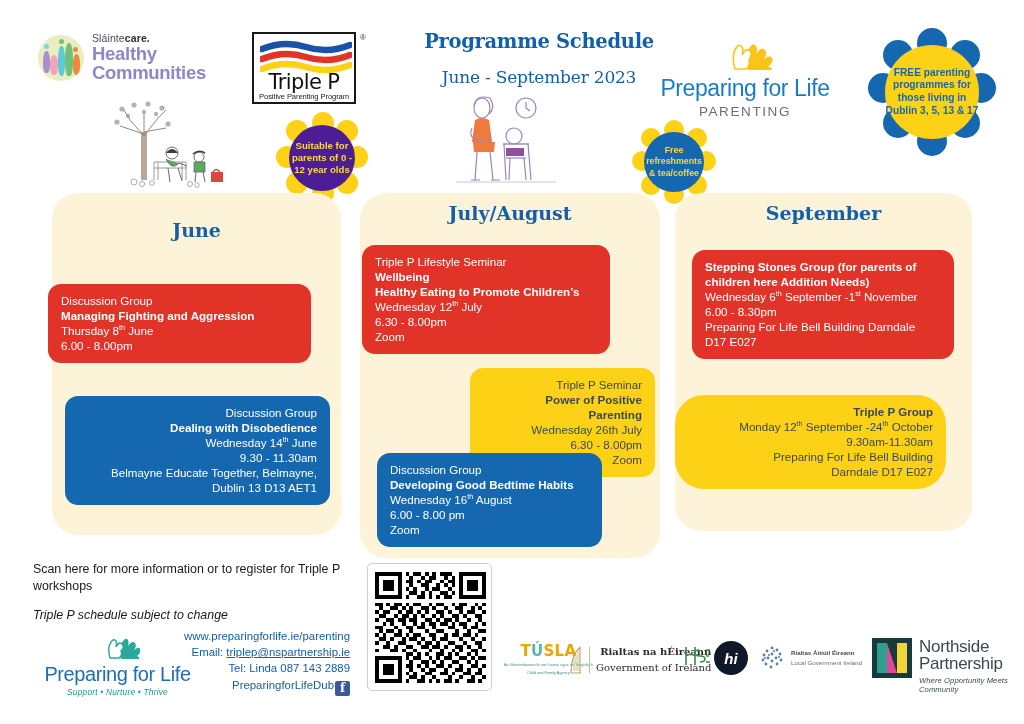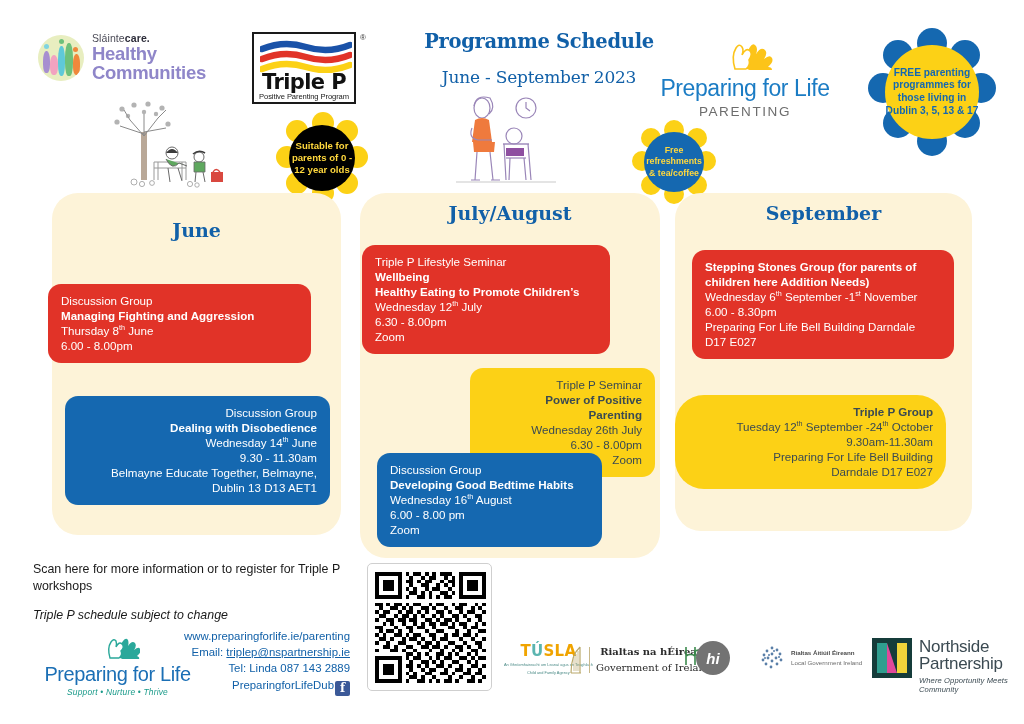--- a/index.html
+++ b/index.html
@@ -21,21 +21,21 @@
   .slainte-text { line-height: 1.04; }
   .slainte-top { font-size: 10.5px; color: #4b4b57; letter-spacing: .1px; }
   .slainte-top b { color: #2d2d3a; }
   .slainte-big { font-size: 18.5px; font-weight: bold; color: #8f86c9; letter-spacing: -.3px; }
 
   
   .triplep { position: absolute; left: 252px; top: 32px; width: 104px; height: 72px;
              border: 2.4px solid #1a1a1a; background: #fff; }
   .tp-waves { position: absolute; top: 5px; left: 6px; width: 92px; height: 34px; }
   .tp-title { position: absolute; left: 0; right: 0; top: 36px; text-align: center;
-              font-family: "DejaVu Sans", sans-serif; font-weight: bold; font-size: 21px; color: #111; letter-spacing: -.6px; }
+              font-family: "DejaVu Sans", sans-serif; font-weight: normal; font-size: 21px; color: #111; letter-spacing: -.6px; }
   .tp-sub { position: absolute; left: 0; right: 0; top: 58px; text-align: center;
             font-size: 7.6px; color: #1a1a1a; letter-spacing: -.1px; }
   .tp-reg { position: absolute; left: 360px; top: 33px; font-size: 8px; color: #333; }
 
   
   .title-block { position: absolute; left: 414px; top: 30px; width: 250px; text-align: center; }
   .ptitle { font-family: "DejaVu Serif", serif; font-weight: bold; font-size: 19.5px; color: #1160a8; letter-spacing: -.3px; }
   .psub { font-family: "DejaVu Serif", serif; font-size: 17px; color: #1160a8; margin-top: 14px; letter-spacing: -.2px; }
 
   
@@ -43,21 +43,21 @@
   .pfl-name { font-size: 23px; color: #1b7cc4; letter-spacing: -.4px; margin-top: 1px; }
   .pfl-parenting { font-size: 13.5px; color: #6d6d6d; letter-spacing: 1.6px; margin-top: 2px; }
 
   
   .flower { position: absolute; }
   .flower .petals { position: absolute; inset: 0; }
   .flower .core { position: absolute; border-radius: 50%; display: flex;
                   align-items: center; justify-content: center; text-align: center; }
 
   .fl-suitable { left: 276px; top: 112px; width: 92px; height: 92px; }
-  .fl-suitable .core { inset: 13px; background: #000000; color: #ffd83d;
+  .fl-suitable .core { inset: 13px; background: #4c1d95; color: #ffd83d;
                        font-size: 9.6px; font-weight: bold; line-height: 1.28; }
   .fl-free { left: 632px; top: 120px; width: 84px; height: 84px; }
   .fl-free .core { inset: 12px; background: #1568b0; color: #ffd83d;
                    font-size: 8.8px; font-weight: bold; line-height: 1.3; }
   .fl-dublin { left: 868px; top: 28px; width: 128px; height: 128px; }
   .fl-dublin .core { inset: 17px; background: #fcd116; color: #1568b0;
                      font-size: 10.2px; font-weight: bold; line-height: 1.25; }
   .petal { position: absolute; border-radius: 50%; }
 
   
@@ -121,22 +121,22 @@
   .tusla-word .b { color: #5bb5b0; }
   .tusla-sub { font-size: 3.9px; color: #4a8a86; line-height: 1.5; margin-top: 2px; }
 
   .gov { left: 568px; top: 644px; display: flex; align-items: center; gap: 6px; }
   .harp { width: 15px; height: 30px; }
   .gov-div { width: 1px; height: 26px; background: #c8b88a; }
   .gov-txt { font-size: 10px; color: #2b2b2b; line-height: 1.55; font-family: "DejaVu Serif", serif; text-align: right; }
   .gov-txt b { font-weight: bold; }
 
   .hse { left: 684px; top: 645px; }
-  .hi { left: 696px; top: 641px; width: 34px; height: 34px; border-radius: 50%;
-        background: #737373; color: #fff; display: flex; align-items: center;
+  .hi { left: 714px; top: 641px; width: 34px; height: 34px; border-radius: 50%;
+        background: #0f172a; color: #fff; display: flex; align-items: center;
         justify-content: center; font-size: 15px; font-weight: bold; font-style: italic; }
   .lgi { left: 760px; top: 646px; display: flex; align-items: center; gap: 5px; }
   .lgi-dots { width: 26px; height: 24px; }
   .lgi-txt { font-size: 6.2px; color: #6b6b6b; line-height: 1.6; }
   .lgi-txt b { color: #4a4a4a; font-weight: bold; }
 
   .nsp { left: 872px; top: 638px; display: flex; align-items: flex-start; gap: 7px; }
   .nsp-mark { width: 40px; height: 40px; background: #153c3a; position: relative; flex: none; }
   .nsp-name { font-size: 17px; color: #3b4a52; line-height: 1.02; letter-spacing: -.3px; }
   .nsp-tag { font-size: 7.6px; color: #3b4a52; font-style: italic; margin-top: 3px; letter-spacing: .1px; }
@@ -344,21 +344,21 @@
   <span class="ln bold">Stepping Stones Group (for parents of</span>
   <span class="ln bold">children here Addition Needs)</span>
   <span class="ln"><span>Wednesday </span><span>6</span><sup>th</sup><span> September -</span><span>1</span><sup>st</sup><span> November</span></span>
   <span class="ln">6.00 - 8.30pm</span>
   <span class="ln">Preparing For Life Bell Building Darndale</span>
   <span class="ln">D17 E027</span>
 </div>
 
 <div class="card card-yellow c-sept-2 ralign">
   <span class="ln bold">Triple P Group</span>
-  <span class="ln"><span>Tuesday </span><span>12</span><sup>th</sup><span> September -</span><span>24</span><sup>th</sup><span> October</span></span>
+  <span class="ln"><span>Monday </span><span>12</span><sup>th</sup><span> September -</span><span>24</span><sup>th</sup><span> October</span></span>
   <span class="ln">9.30am-11.30am</span>
   <span class="ln">Preparing For Life Bell Building</span>
   <span class="ln">Darndale D17 E027</span>
 </div>
 
 <div class="scan-text">Scan here for more information or to register for Triple P workshops</div>
 <div class="subject">Triple P schedule subject to change</div>
 
 <div class="pfl-foot">
   <svg width="44" height="26" viewBox="0 0 44 26">

